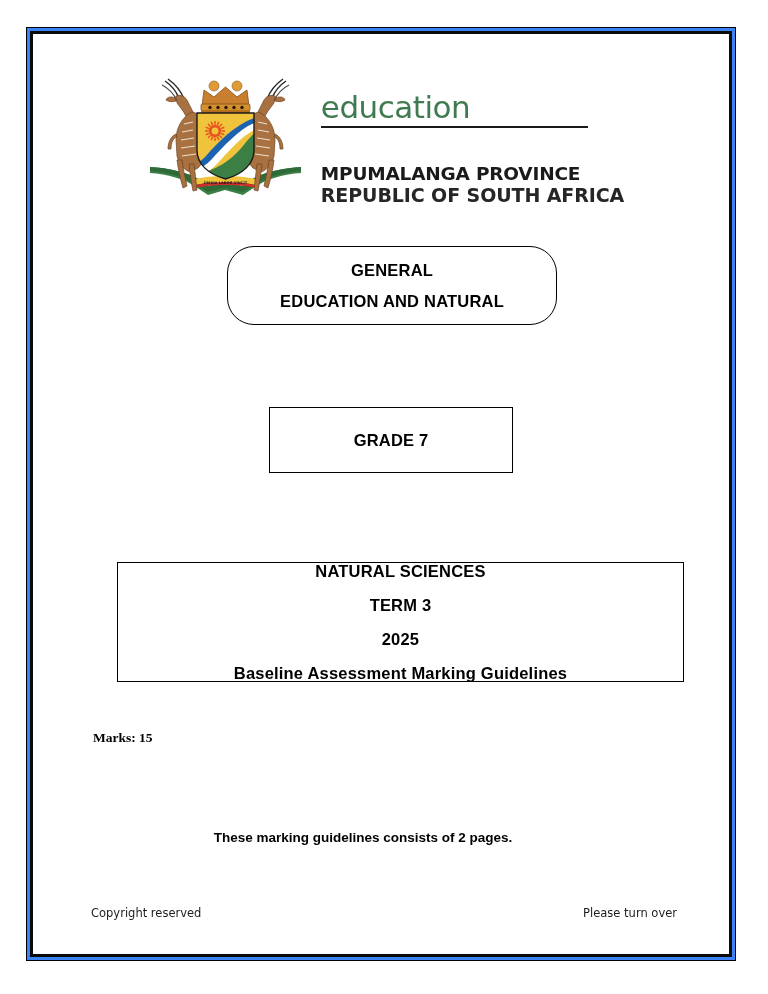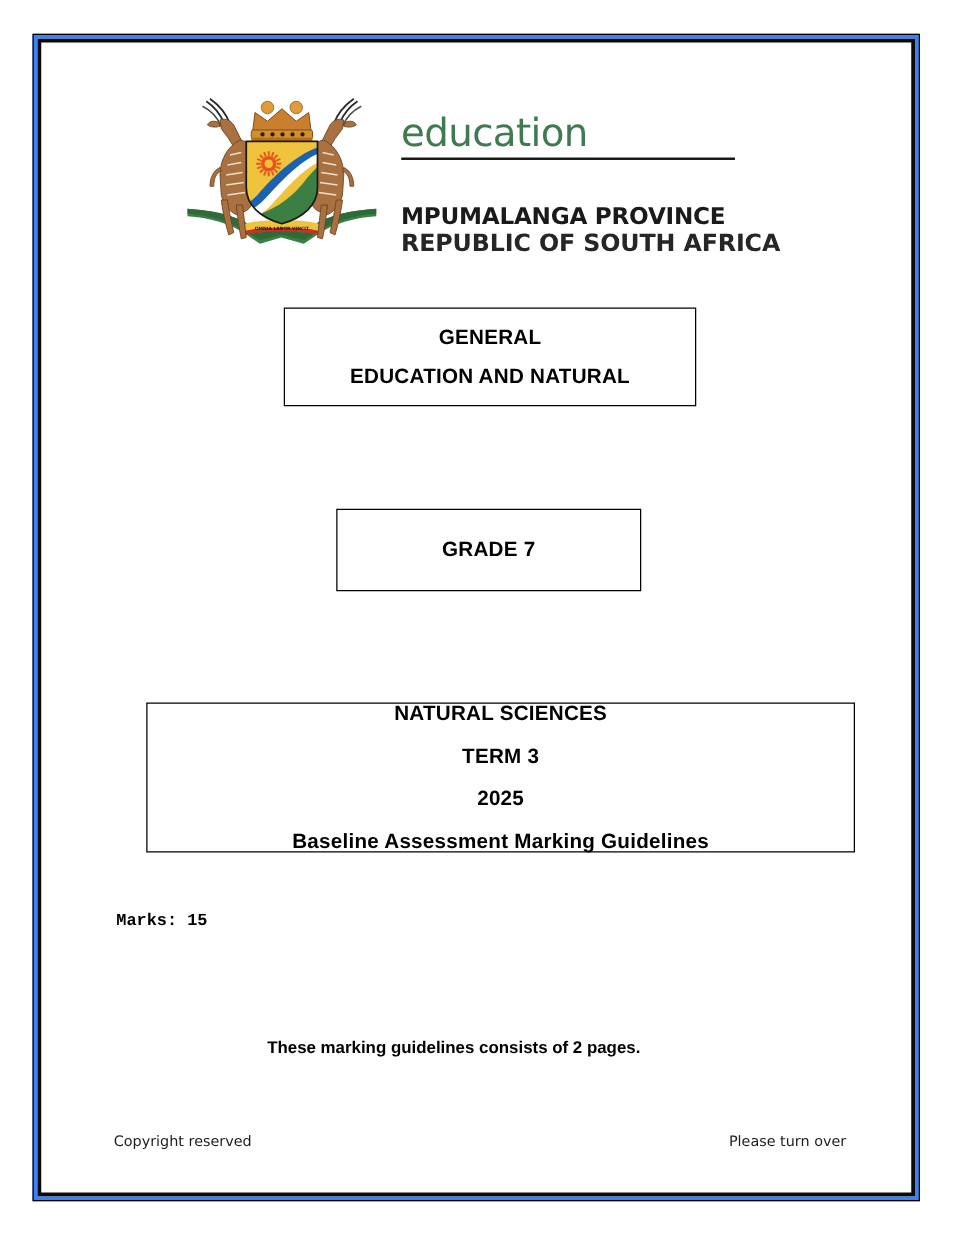--- a/index.html
+++ b/index.html
@@ -114,20 +114,21 @@
     text-align: center;
     letter-spacing: 0.2px;
   }
 
   #box-general {
     left: 194px;
     top: 212px;
     width: 330px;
     height: 79px;
     justify-content: center;
+    border-radius: 27px;
   }
   #box-general .tbox-line { margin: 6px 0; }
 
   #box-grade {
     left: 236px;
     top: 373px;
     width: 244px;
     height: 66px;
   }
 
@@ -138,21 +139,21 @@
     height: 120px;
     justify-content: center;
   }
   #box-subject .tbox-line { margin: 7.5px 0; text-align: center; }
 
   
   .marks {
     position: absolute;
     left: 60px;
     top: 696px;
-    font-family: Liberation Mono, monospace;
+    font-family: Liberation Serif, serif;
     font-weight: bold;
     font-size: 13.5px;
     color: #000;
   }
   .pages-note {
     position: absolute;
     left: 0;
     top: 796px;
     width: 100%;
     text-align: center;

